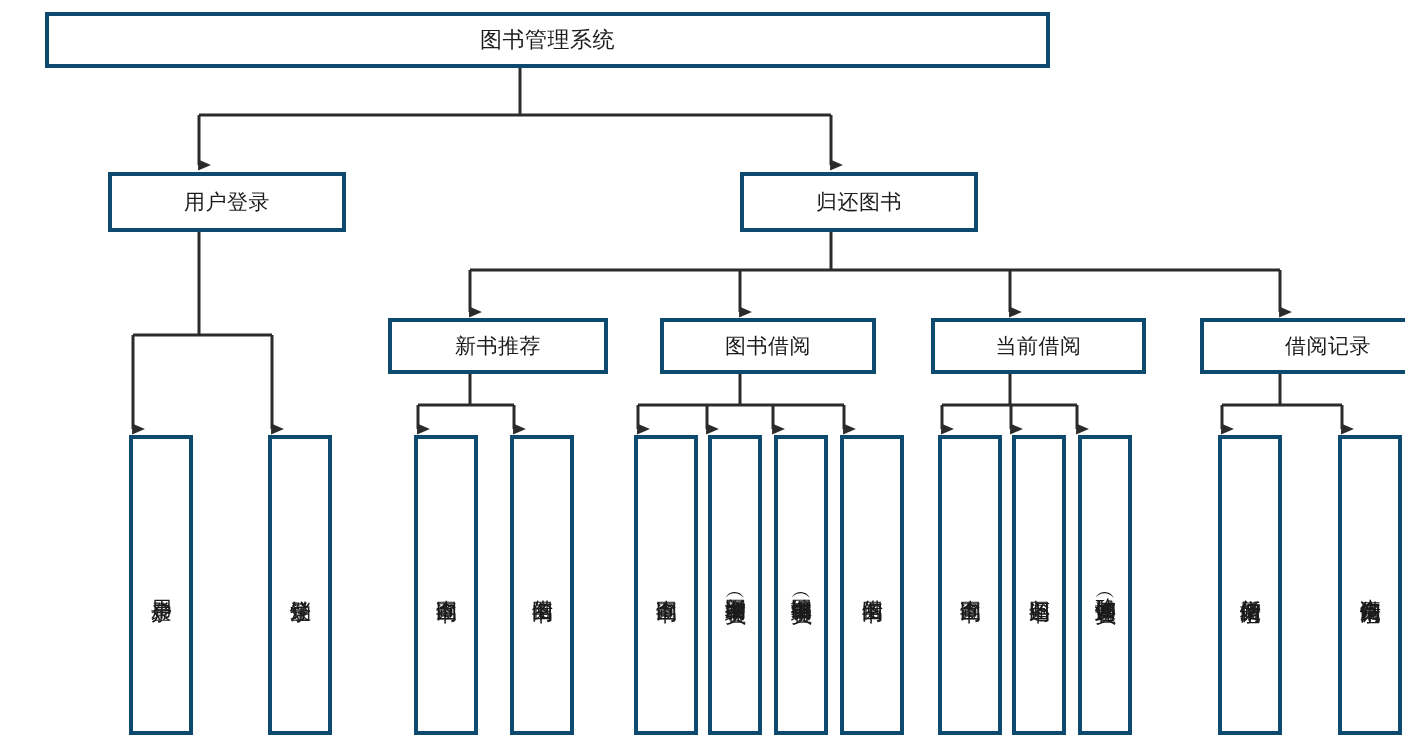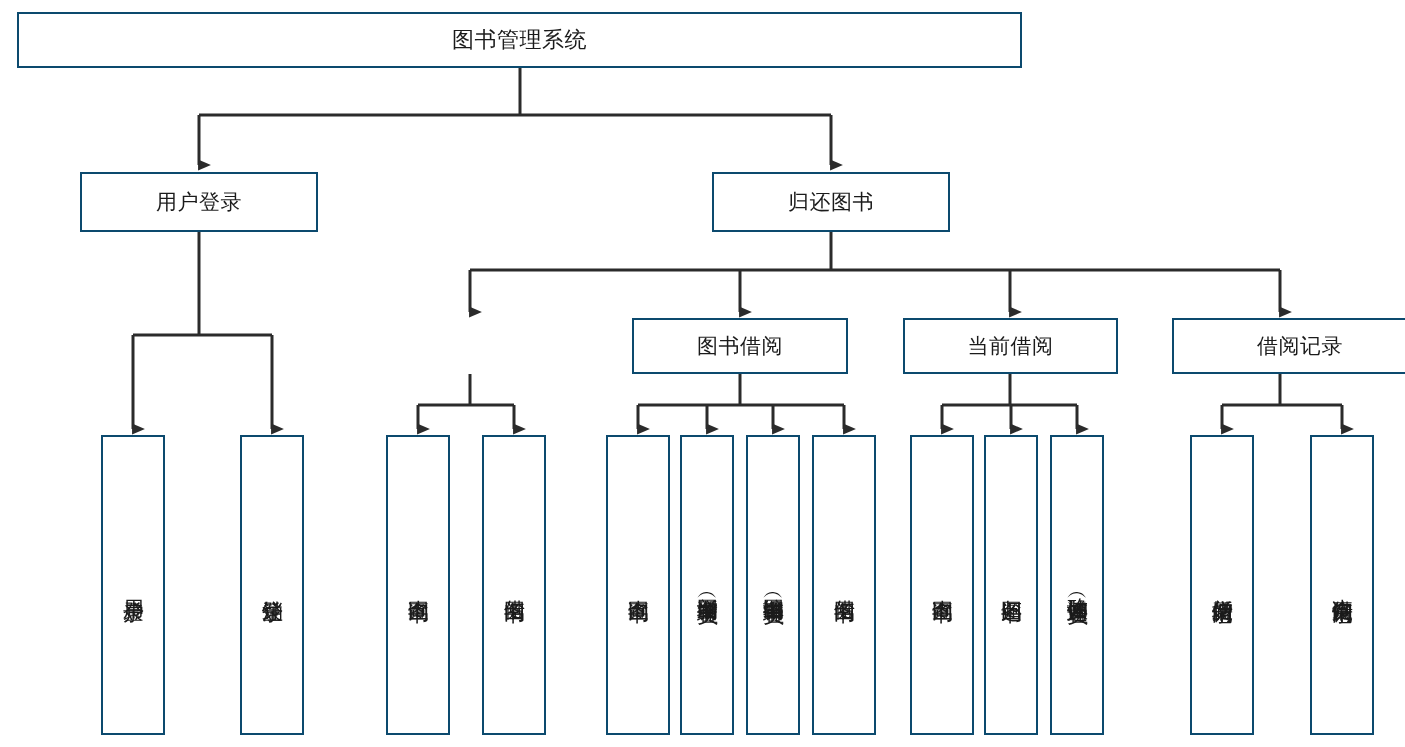--- a/index.html
+++ b/index.html
@@ -17,26 +17,27 @@
   }
   #diagram-svg{
     position:absolute;
     left:0; top:0;
     width:1405px;
     height:747px;
   }
   .node{
     position:absolute;
     box-sizing:border-box;
-    border:2px solid #0c4a6e;
+    border:4px solid #0c4a6e;
     background:#ffffff;
     display:flex;
     align-items:center;
     justify-content:center;
     text-align:center;
+    margin-left:28px;
   }
   .node .label{
     font-size:21px;
     line-height:1.15;
     color:#1b1b1b;
     letter-spacing:0.5px;
     white-space:nowrap;
   }
   .node.leaf{
     align-items:center;
@@ -123,20 +124,23 @@
     <span class="label">图书管理系统</span>
   </div>
 
   <div class="node" id="node-l1-0" style="left: 80px; top: 172px; width: 238px; height: 60px;">
     <span class="label">用户登录</span>
   </div>
   <div class="node" id="node-l1-1" style="left: 712px; top: 172px; width: 238px; height: 60px;">
     <span class="label">归还图书</span>
   </div>
 
+  <div class="node" id="node-l2-0" style="left: 360px; top: 318px; width: 220px; height: 56px;">
+    <span class="label">新书推荐</span>
+  </div>
   <div class="node" id="node-l2-1" style="left: 632px; top: 318px; width: 216px; height: 56px;">
     <span class="label">图书借阅</span>
   </div>
   <div class="node" id="node-l2-2" style="left: 903px; top: 318px; width: 215px; height: 56px;">
     <span class="label">当前借阅</span>
   </div>
   <div class="node" id="node-l2-3" style="left: 1172px; top: 318px; width: 256px; height: 56px;">
     <span class="label">借阅记录</span>
   </div>
 

